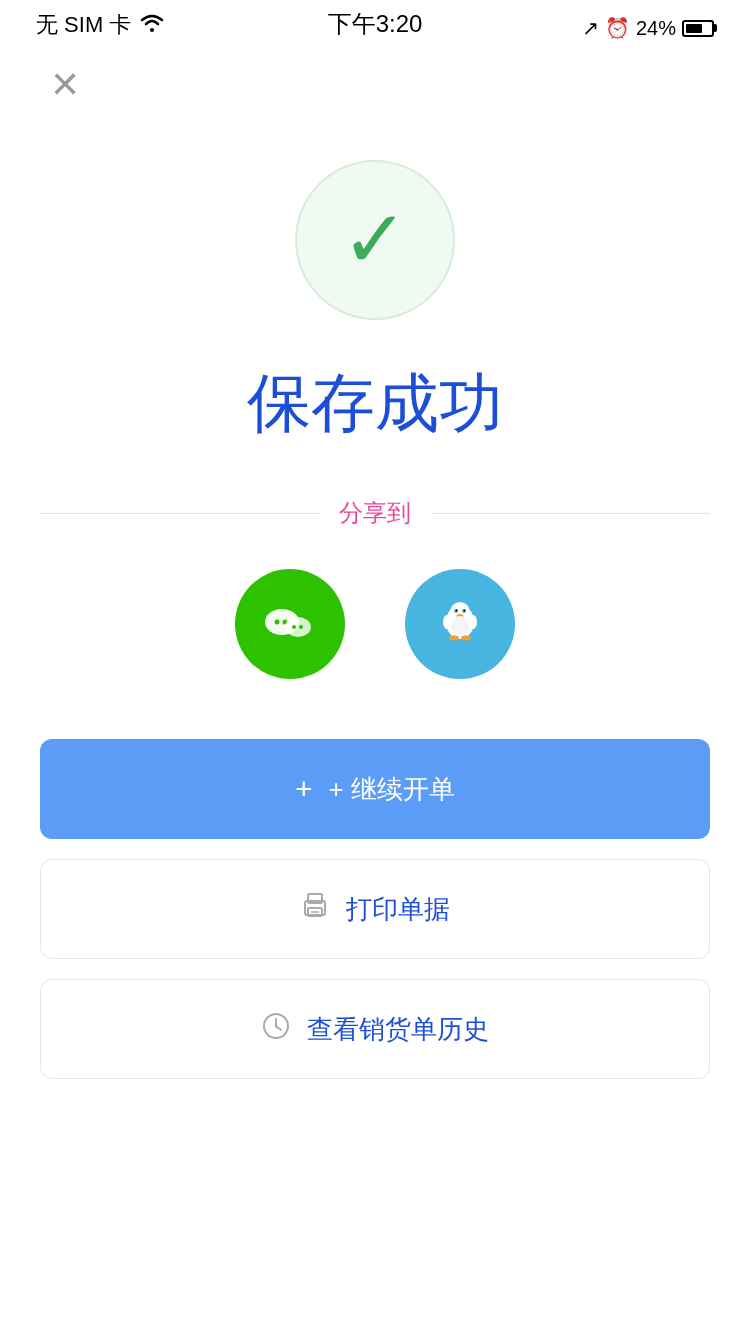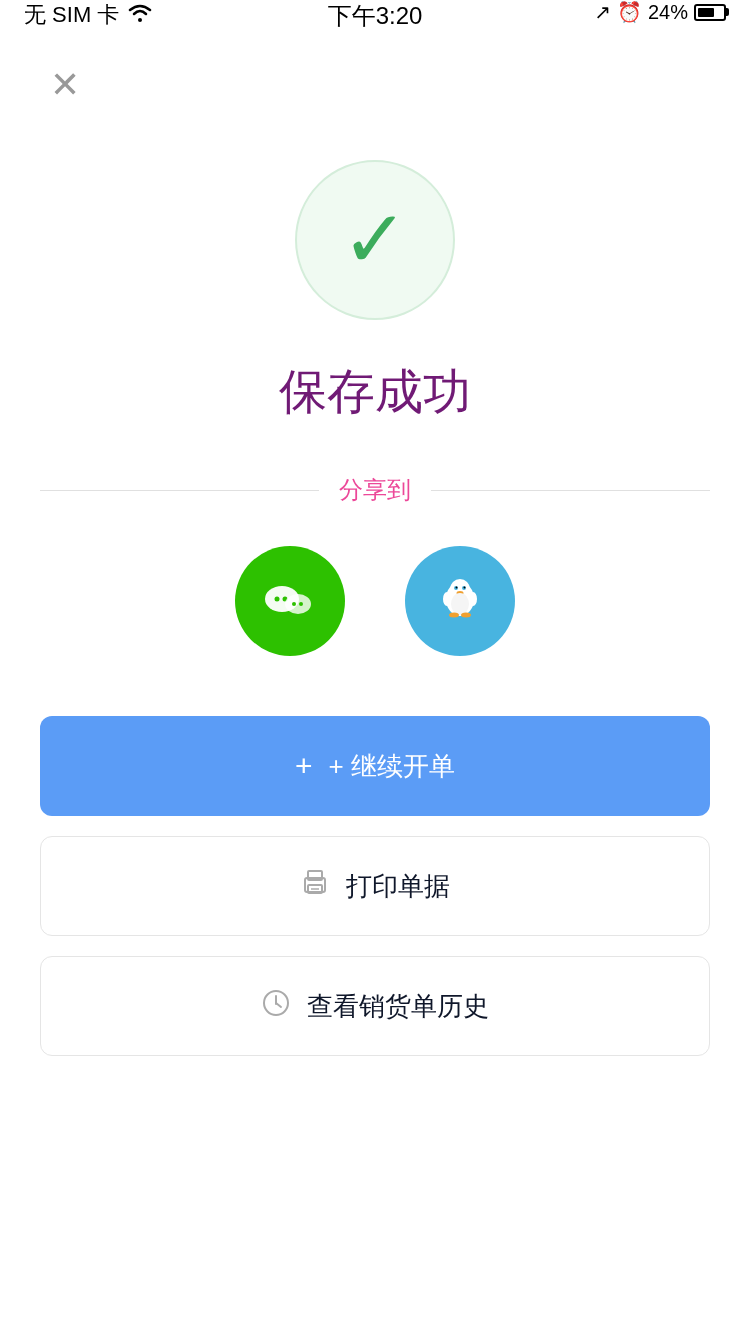--- a/index.html
+++ b/index.html
@@ -13,23 +13,23 @@
       display: flex;
       flex-direction: column;
     }
 
     
     .status-bar {
       width: 100%;
       height: 40px;
       background: #ffffff;
       display: flex;
-      align-items: flex-start;
+      align-items: flex-end;
       justify-content: space-between;
-      padding: 0 24px;
+      padding: 0 36px;
       font-size: 22px;
       color: #000;
       gap: 48px;
     }
     .status-left {
       display: flex;
       align-items: center;
       gap: 8px;
       font-size: 22px;
     }
@@ -124,23 +124,23 @@
       margin-top: 20px;
     }
     .checkmark {
       font-size: 80px;
       color: #3cac5c;
       line-height: 1;
     }
 
     
     .success-title {
-      font-size: 48px;
+      font-size: 64px;
       font-weight: 500;
-      color: #701a75;
+      color: #1d4ed8;
       margin-bottom: 50px;
     }
 
     
     .share-divider {
       width: 100%;
       display: flex;
       align-items: center;
       gap: 20px;
       margin-bottom: 40px;
@@ -200,21 +200,21 @@
       font-size: 30px;
       cursor: pointer;
       border: none;
     }
     .action-btn.primary {
       background: #5b9cf6;
       color: #fff;
     }
     .action-btn.secondary {
       background: #fff;
-      color: #0f172a;
+      color: #1d4ed8;
       border: 1px solid #e5e5e5;
     }
     .btn-icon {
       font-size: 30px;
     }
     .btn-label {
       font-size: 26px;
     }
   </style>
 </head>

